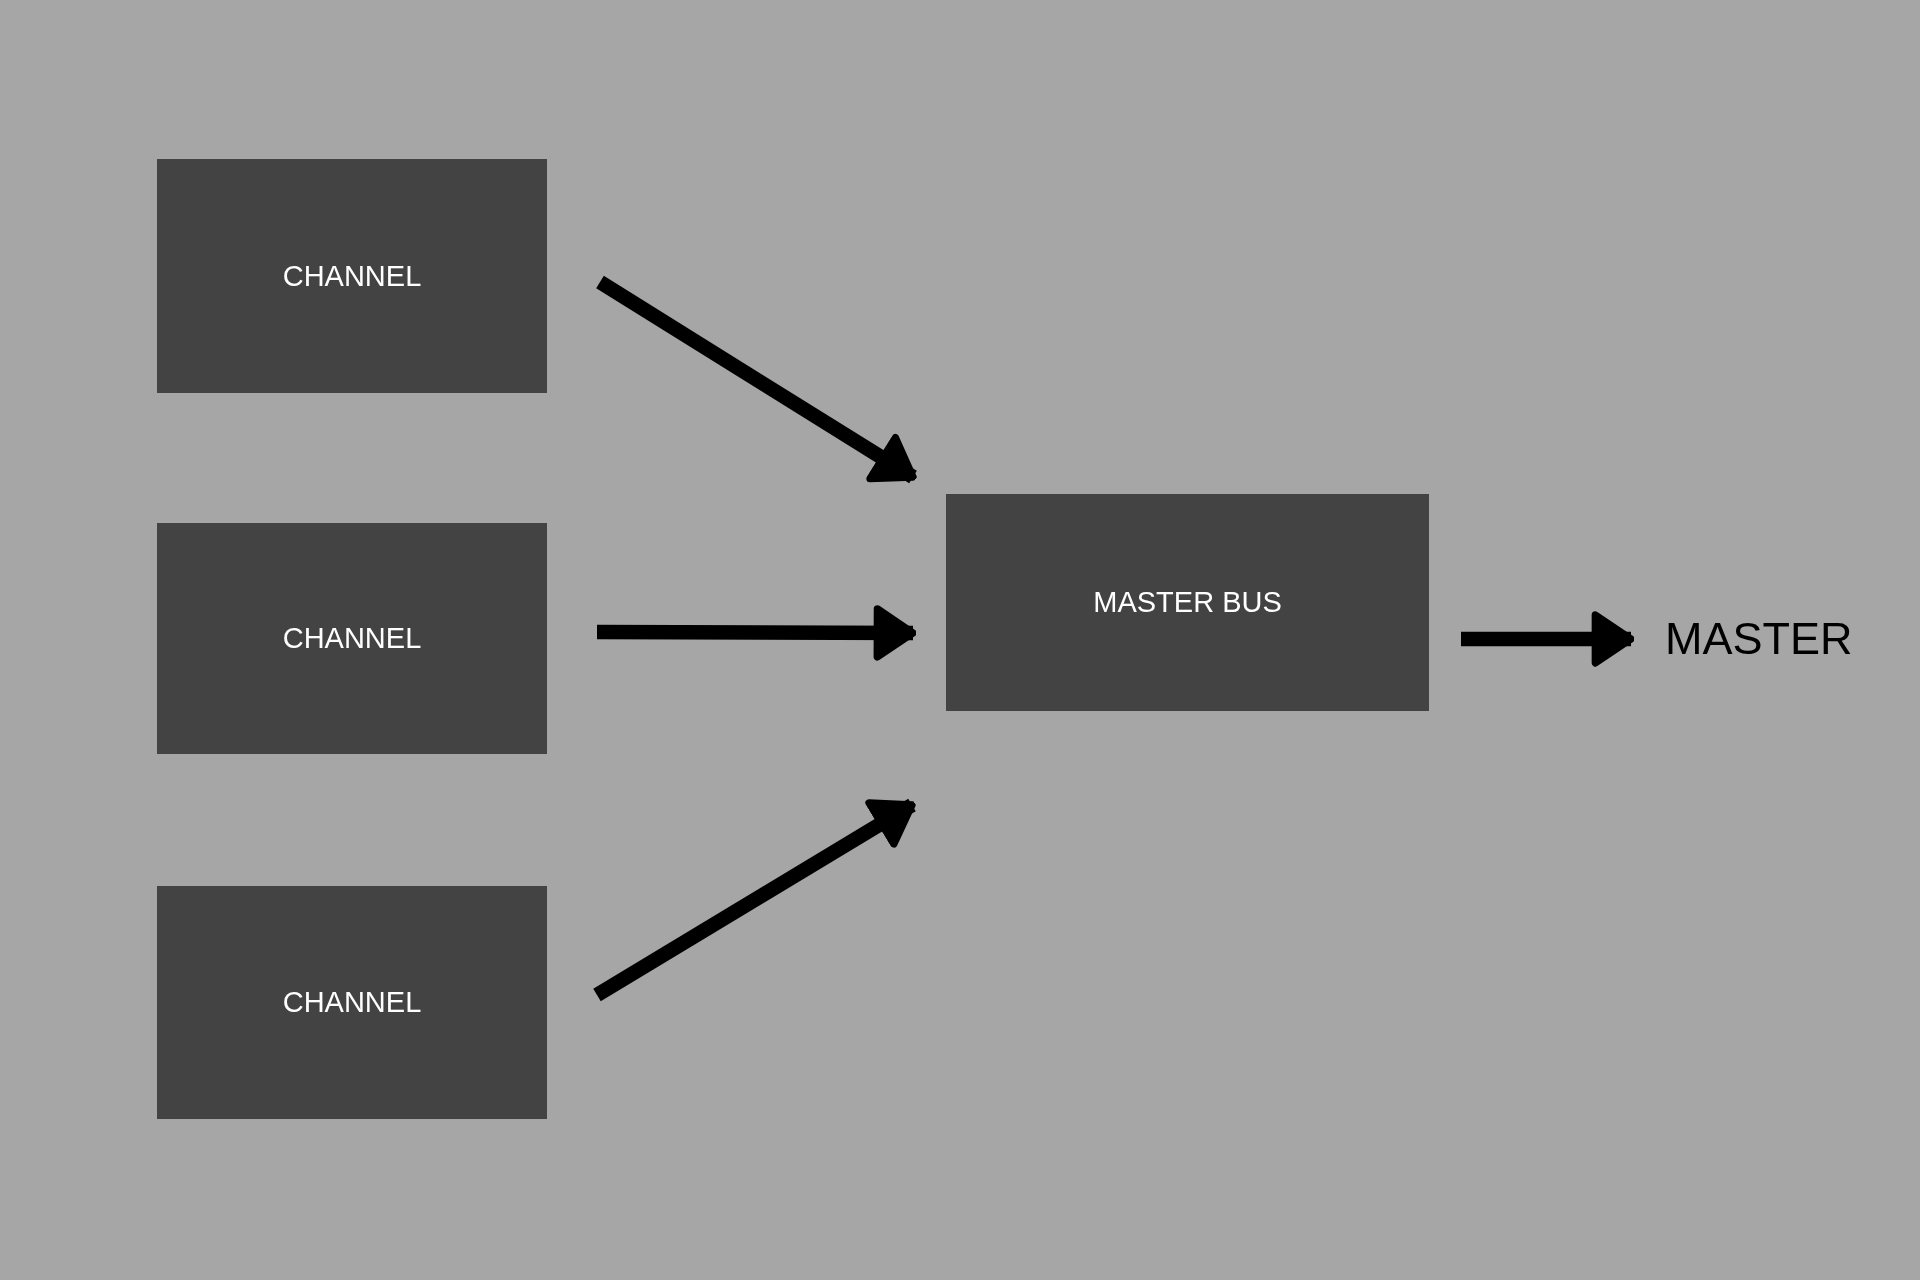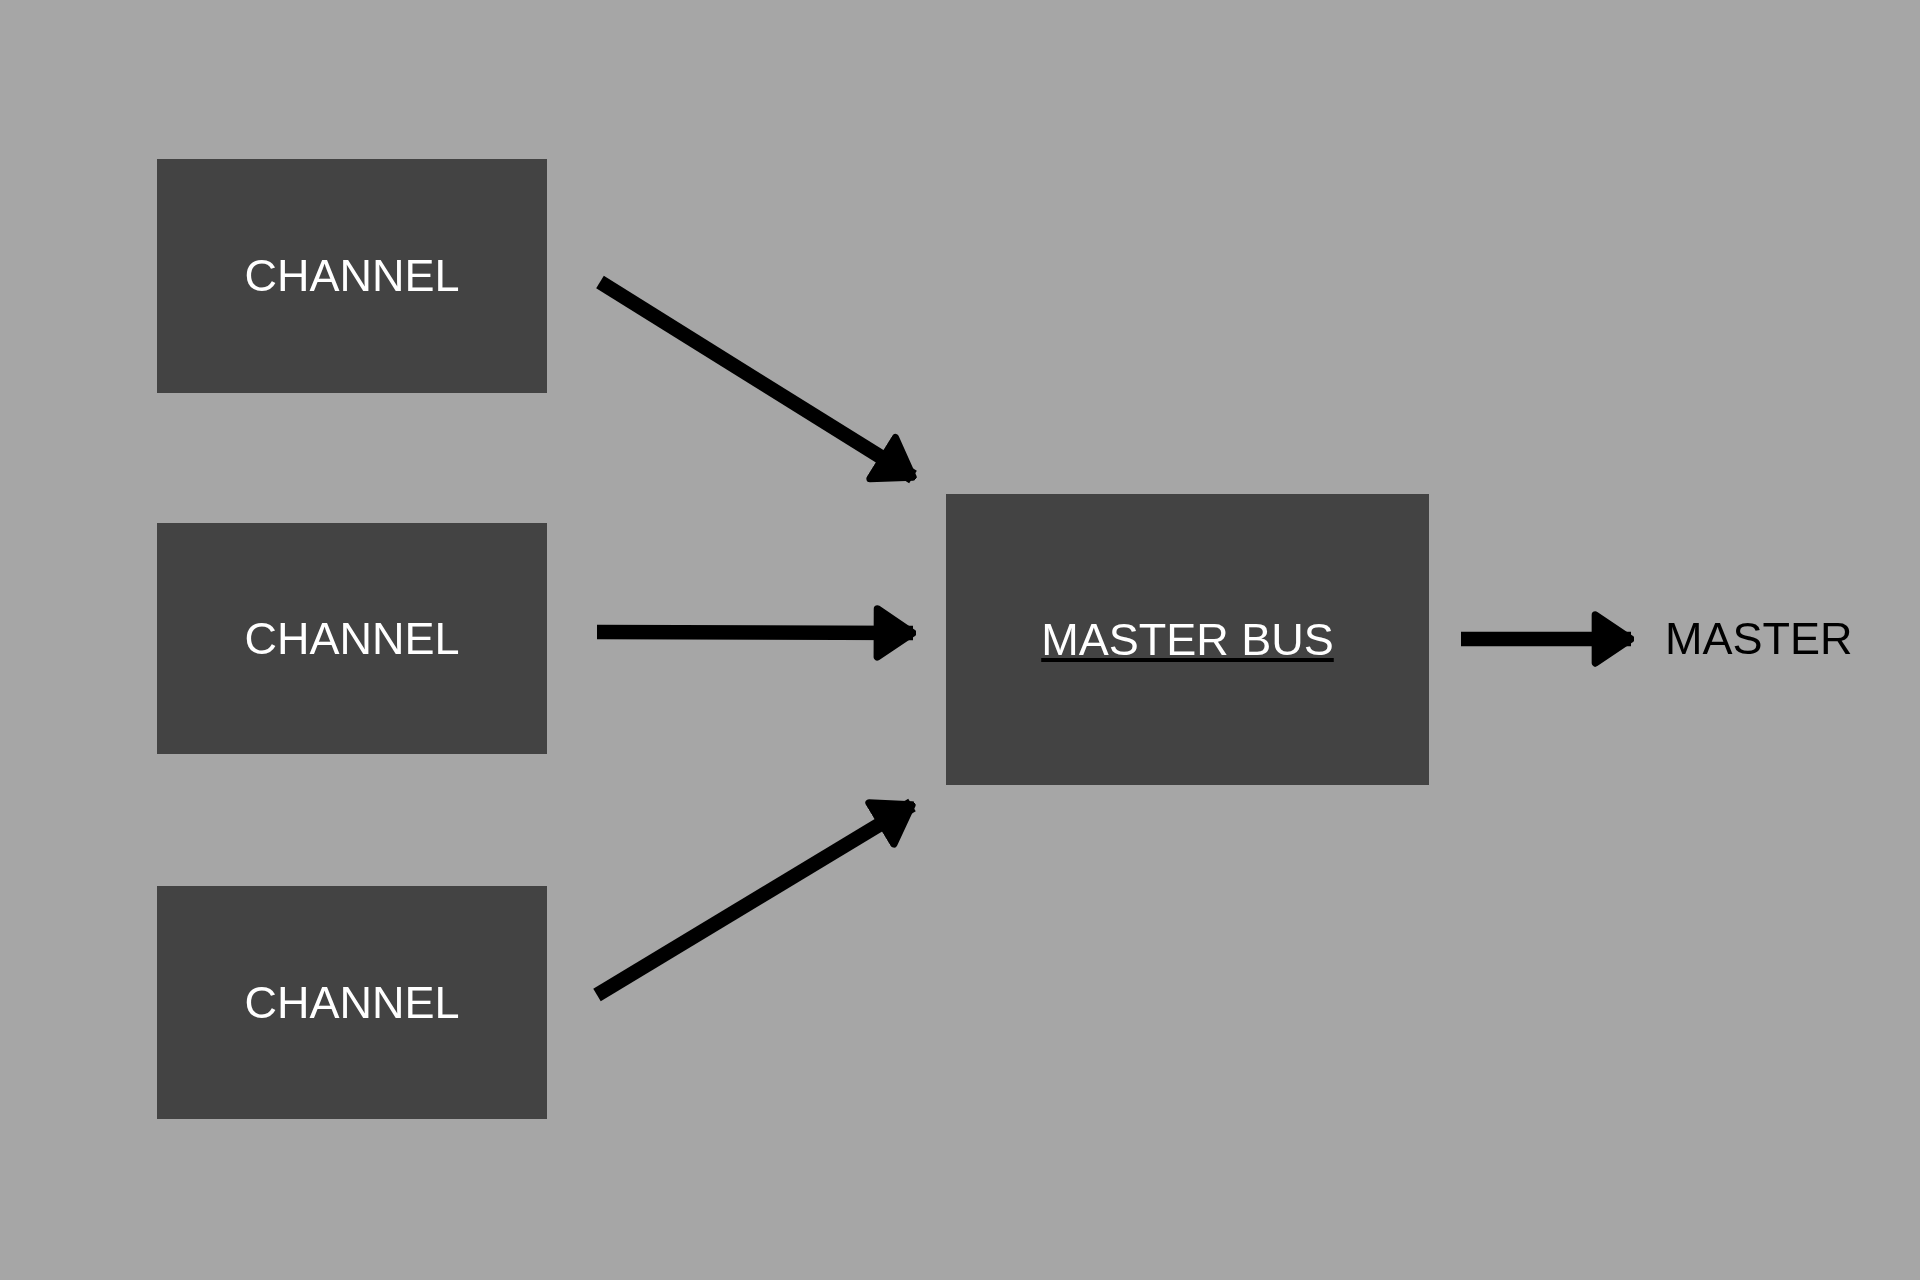--- a/index.html
+++ b/index.html
@@ -35,29 +35,29 @@
   }
   .node {
     position: absolute;
     background: var(--node-fill);
     display: flex;
     align-items: center;
     justify-content: center;
   }
   .node-label {
     color: var(--node-text);
-    font-size: 45px;
+    font-size: 29px;
     font-weight: 400;
     letter-spacing: 0px;
     white-space: nowrap;
   }
   .node.channel-1 { left: 157px; top: 159px; width: 390px; height: 234px; }
   .node.channel-2 { left: 157px; top: 523px; width: 390px; height: 231px; }
   .node.channel-3 { left: 157px; top: 886px; width: 390px; height: 233px; }
-  .node.master    { left: 946px; top: 494px; width: 483px; height: 291px; text-decoration: underline; }
+  .node.master    { left: 946px; top: 494px; width: 483px; height: 217px; }
   .output-label {
     position: absolute;
     left: 1665px;
     top: 640px;
     transform: translateY(-52%);
     color: var(--output-text);
     font-size: 45px;
     font-weight: 400;
     white-space: nowrap;
   }

